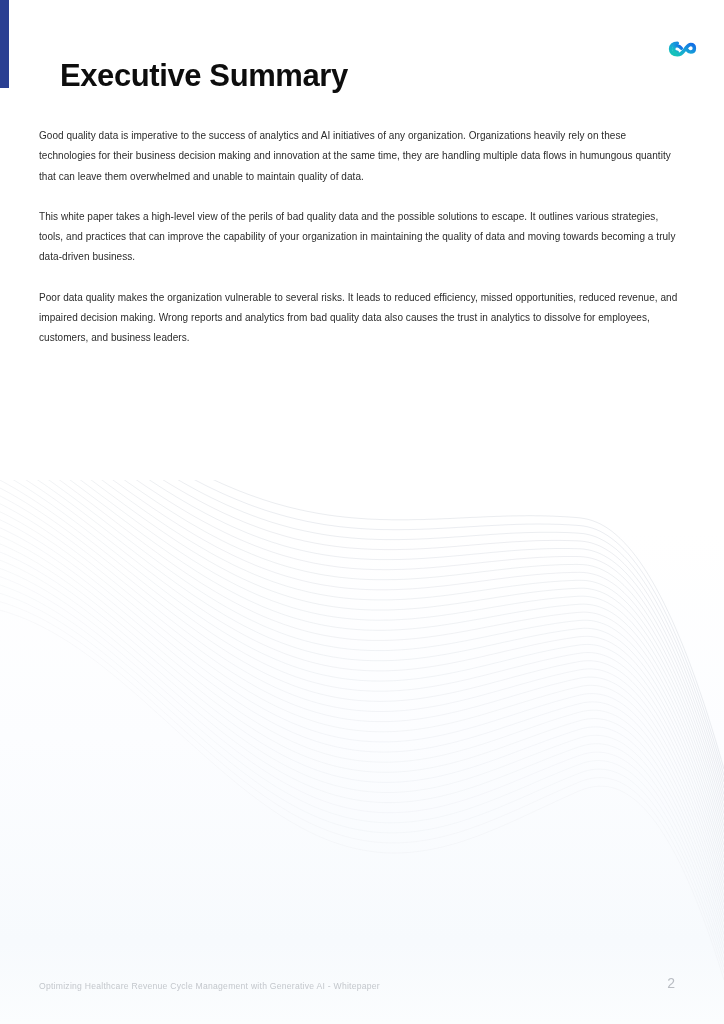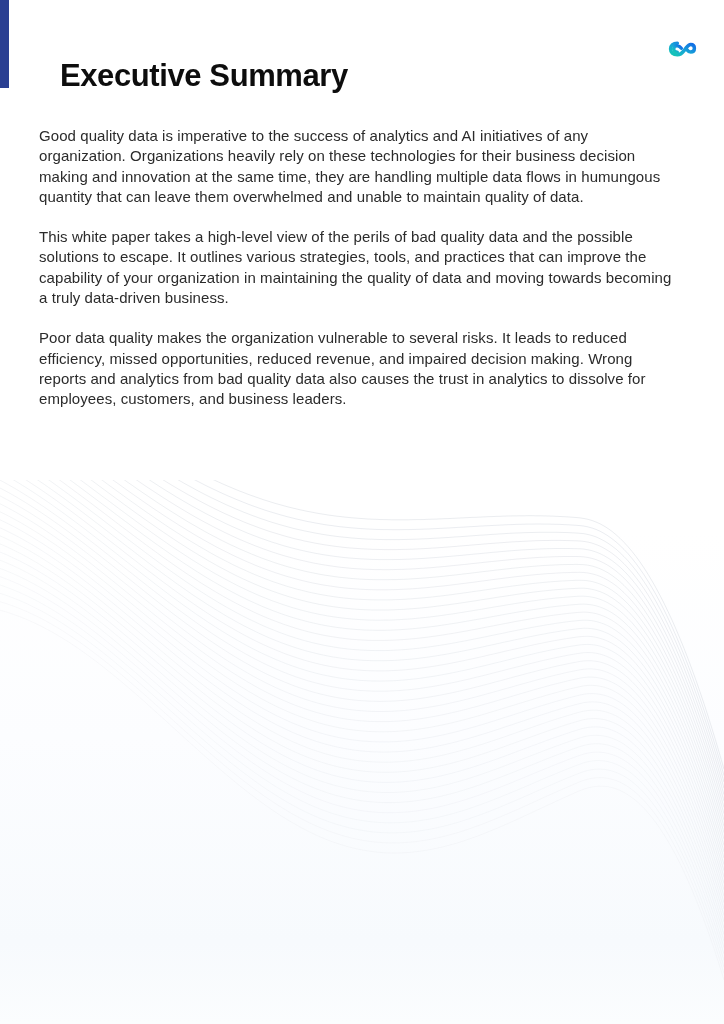--- a/index.html
+++ b/index.html
@@ -73,21 +73,21 @@
   
   .body-copy {
     position: absolute;
     left: 39px;
     top: 126px;
     width: 648px;
     z-index: 2;
   }
   .body-copy p {
     margin: 0 8px 20px 0;
-    font-size: 15px;
+    font-size: 10px;
     line-height: 20.3px;
     color: #2b2b2b;
     letter-spacing: 0.005em;
   }
   .body-copy p:last-child { margin-bottom: 0; }
 
   
   .footer {
     position: absolute;
     left: 0;
@@ -178,14 +178,18 @@
   </div>
 
   <h1 class="page-title">Executive Summary</h1>
 
   <div class="body-copy">
     <p>Good quality data is imperative to the success of analytics and AI initiatives of any organization. Organizations heavily rely on these technologies for their business decision making and innovation at the same time, they are handling multiple data flows in humungous quantity that can leave them overwhelmed and unable to maintain quality of data.</p>
     <p>This white paper takes a high-level view of the perils of bad quality data and the possible solutions to escape. It outlines various strategies, tools, and practices that can improve the capability of your organization in maintaining the quality of data and moving towards becoming a truly data-driven business.</p>
     <p>Poor data quality makes the organization vulnerable to several risks.  It leads to reduced efficiency, missed opportunities, reduced revenue, and impaired decision making. Wrong reports and analytics from bad quality data also causes the trust in analytics to dissolve for employees, customers, and business leaders.</p>
   </div>
 
+  <div class="footer">
+    <div class="footer-note">Optimizing Healthcare Revenue Cycle Management with Generative AI - Whitepaper</div>
+    <div class="footer-page-number">2</div>
+  </div>
 
 </div>
 
 </body></html>

